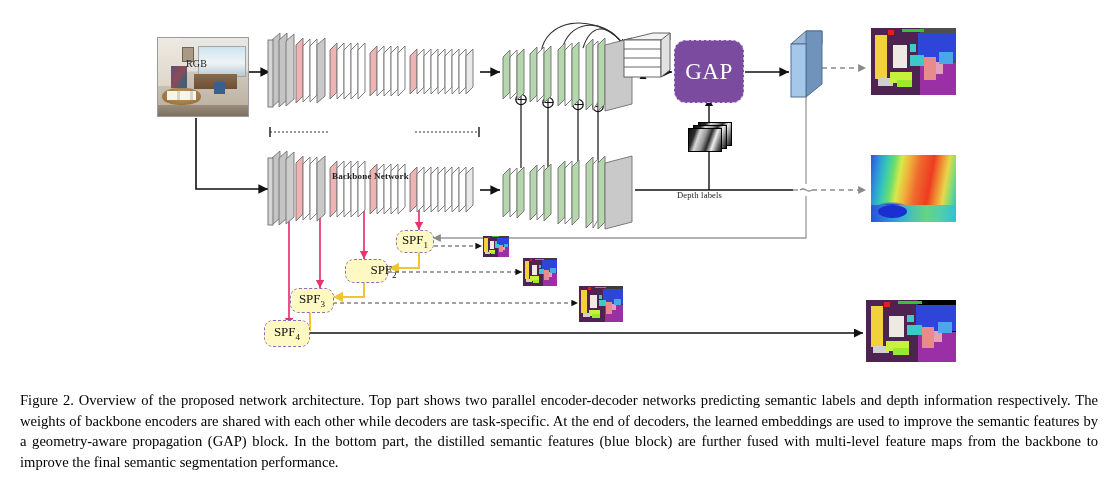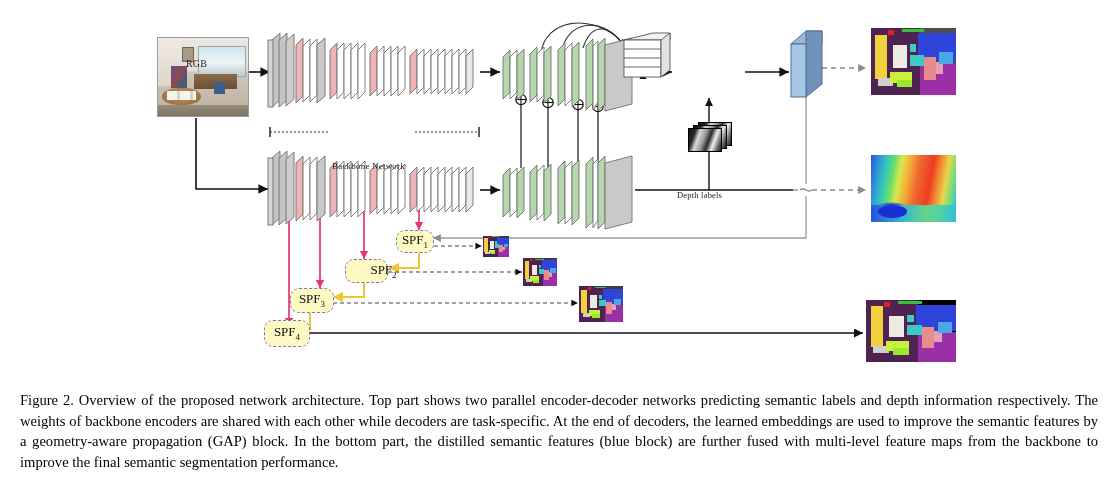--- a/index.html
+++ b/index.html
@@ -381,22 +381,25 @@
       <div class="rgb-pic"></div>
       <div class="rgb-desk"></div>
       <div class="rgb-chair"></div>
       <div class="rgb-clothes"></div>
       <div class="rgb-floor"></div>
       <div class="rgb-table"></div>
       <div class="rgb-papers"></div>
     </div>
     <div class="lbl lbl-rgb" style="left:186px;top:22px;">RGB</div>
 
-    <div class="lbl lbl-bb" style="left:332px;top:125px;">Backbone Network</div>
-
+    <div class="lbl lbl-bb" style="left:332px;top:135px;font-weight:bold;">Backbone Network</div>
+
+    <div id="gap-block" style="left:674px;top:40px;width:70px;height:63px;">
+      <span class="t">GAP</span>
+    </div>
 
     <div style="position:absolute;left:688px;top:122px;width:46px;height:30px;">
       <div class="de-thumb" style="left:10px;top:0;width:34px;height:24px;"></div>
       <div class="de-thumb" style="left:5px;top:3px;width:34px;height:24px;"></div>
       <div class="de-thumb" style="left:0;top:6px;width:34px;height:24px;"></div>
     </div>
     <div class="lbl lbl-de" style="left:677px;top:154px;">Depth labels</div>
 
     <div class="spf" style="left:396px;top:230px;width:38px;height:23px;">
       <span class="t"><span>SPF</span><sub>1</sub></span>

